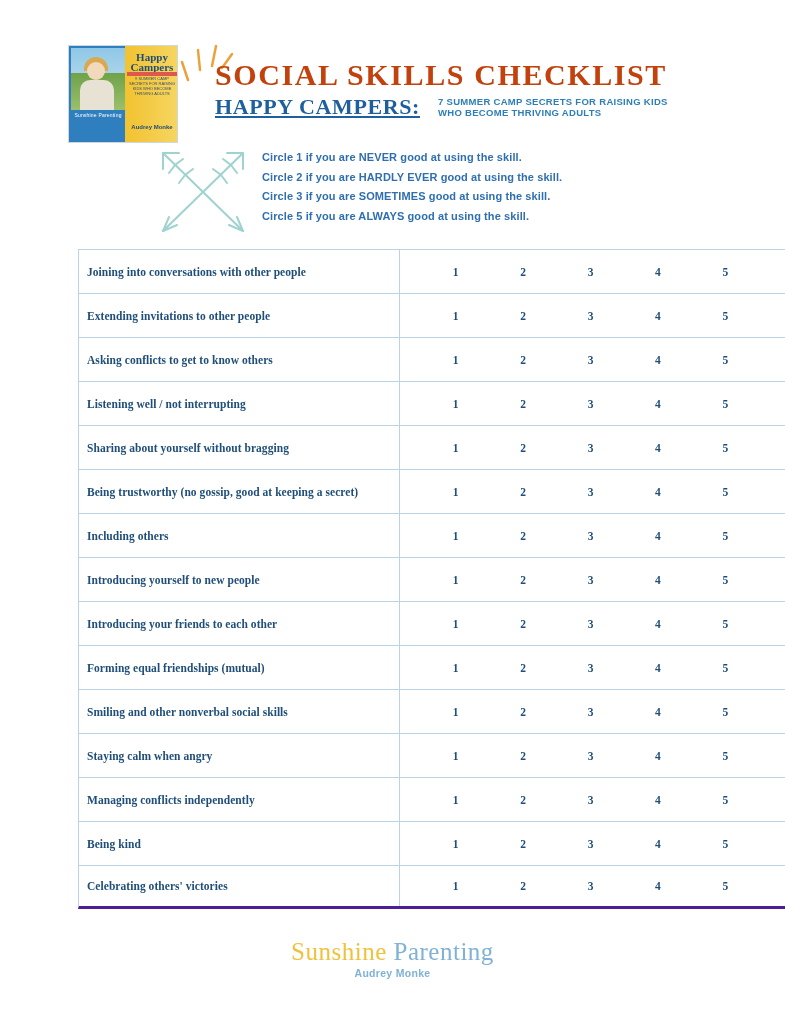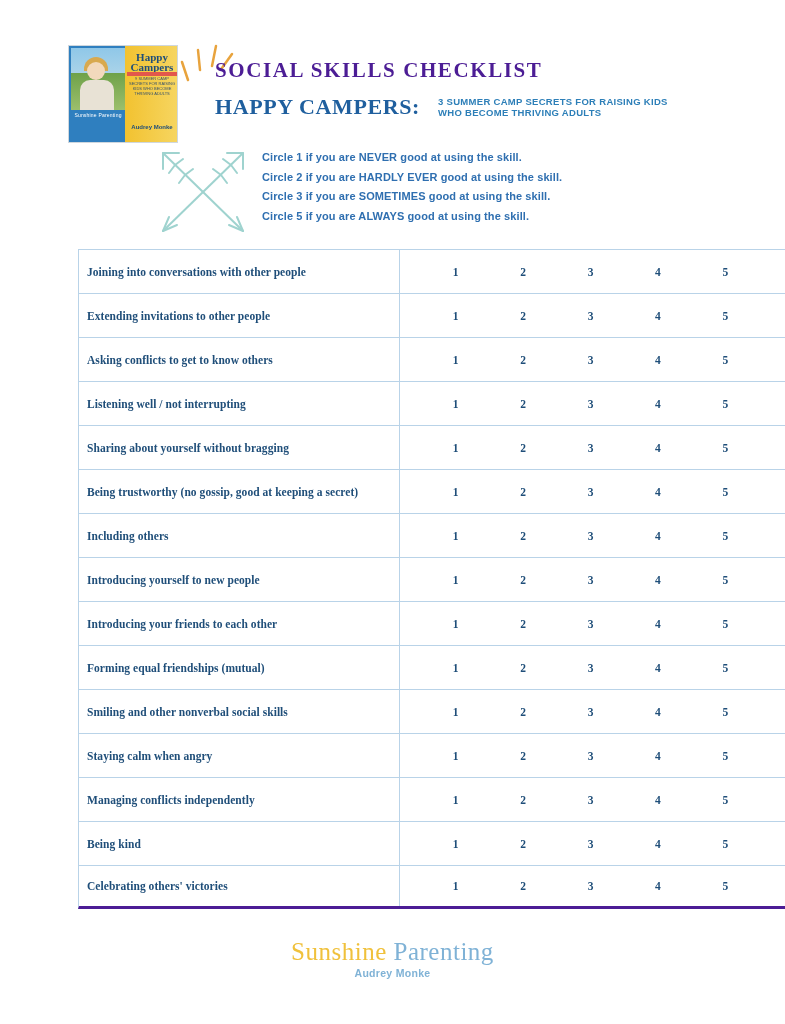--- a/index.html
+++ b/index.html
@@ -132,35 +132,36 @@
     top: 0px;
     width: 60px;
     height: 50px;
   }
   .title-main {
     position: absolute;
     left: 155px;
     top: 18px;
     font-family: "Liberation Serif", serif;
     font-weight: bold;
-    font-size: 21px;
+    font-size: 30px;
     letter-spacing: 1.6px;
-    color: #4c1d95;
+    color: #c2410c;
     white-space: nowrap;
   }
   .title-sub {
     position: absolute;
     left: 155px;
     top: 54px;
     font-family: "Liberation Serif", serif;
     font-weight: bold;
     font-size: 22px;
     letter-spacing: .6px;
     color: #1f5f9e;
     white-space: nowrap;
+    text-decoration: underline;
   }
   .title-tag {
     position: absolute;
     left: 378px;
     top: 56px;
     width: 270px;
     font-size: 9.5px;
     font-weight: bold;
     line-height: 11px;
     letter-spacing: .3px;
@@ -286,21 +287,21 @@
         <line x1="10" y1="40" x2="4" y2="22"></line>
         <line x1="22" y1="30" x2="20" y2="10"></line>
         <line x1="34" y1="26" x2="38" y2="6"></line>
         <line x1="44" y1="28" x2="54" y2="14"></line>
       </g>
     </svg>
 
     <div class="title-main">SOCIAL SKILLS CHECKLIST</div>
     <div class="title-sub">HAPPY CAMPERS:</div>
     <div class="title-tag">
-      <span>3 SUMMER CAMP SECRETS FOR RAISING KIDS</span><br>
+      <span>7 SUMMER CAMP SECRETS FOR RAISING KIDS</span><br>
       <span>WHO BECOME THRIVING ADULTS</span>
     </div>
   </div>
 
   <svg class="arrows" viewBox="0 0 100 95">
     <g stroke="#9fd3cf" stroke-width="2" fill="none" stroke-linecap="round">
       <line x1="8" y1="8" x2="88" y2="86"></line>
       <path d="M8 8 L8 24 M8 8 L24 8"></path>
       <path d="M88 86 L74 80 M88 86 L82 72"></path>
       <line x1="88" y1="8" x2="8" y2="86"></line>

